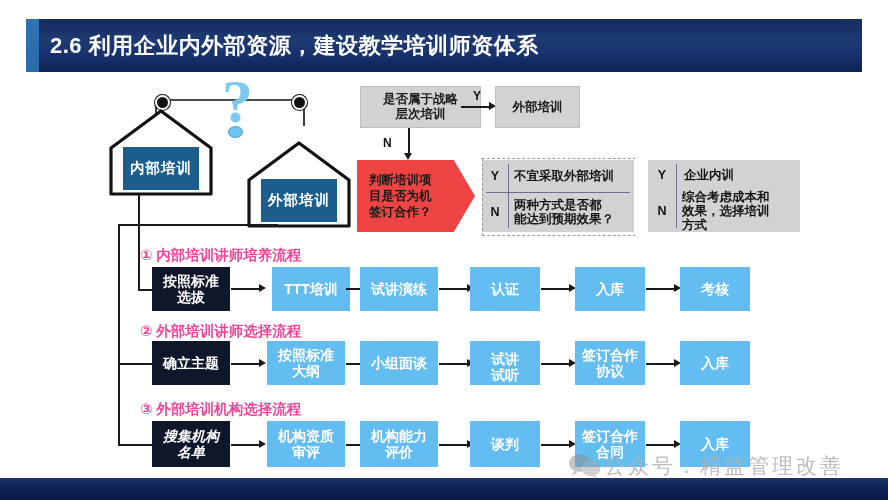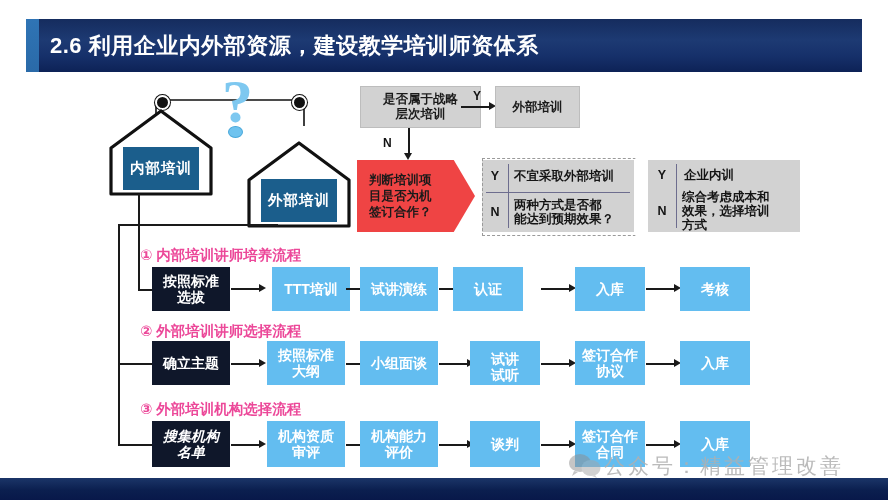--- a/index.html
+++ b/index.html
@@ -221,21 +221,21 @@
     </span>
   </div>
   <div class="hline" style="left:231px;top:288px;width:28px;"></div>
   <div class="ahead-r" style="left:259px;top:284px;"></div>
   <div class="pbox step" style="left:272px;top:267px;width:78px;height:44px;">TTT培训</div>
   <div class="hline" style="left:346px;top:288px;width:28px;"></div>
   <div class="ahead-r" style="left:374px;top:284px;"></div>
   <div class="pbox step" style="left:360px;top:267px;width:78px;height:44px;">试讲演练</div>
   <div class="hline" style="left:439px;top:288px;width:28px;"></div>
   <div class="ahead-r" style="left:467px;top:284px;"></div>
-  <div class="pbox step" style="left:453px;top:267px;width:70px;height:44px;">认证</div>
+  <div class="pbox step" style="left:470px;top:267px;width:70px;height:44px;">认证</div>
   <div class="hline" style="left:541px;top:288px;width:28px;"></div>
   <div class="ahead-r" style="left:569px;top:284px;"></div>
   <div class="pbox step" style="left:575px;top:267px;width:70px;height:44px;">入库</div>
   <div class="hline" style="left:646px;top:288px;width:28px;"></div>
   <div class="ahead-r" style="left:674px;top:284px;"></div>
   <div class="pbox step" style="left:680px;top:267px;width:70px;height:44px;">考核</div>
 
   <div class="row-title" style="left:140px;top:322px;">② 外部培训讲师选择流程</div>
   <div class="pbox first" style="left:152px;top:341px;width:78px;height:44px;">确立主题</div>
   <div class="hline" style="left:231px;top:363px;width:28px;"></div>

